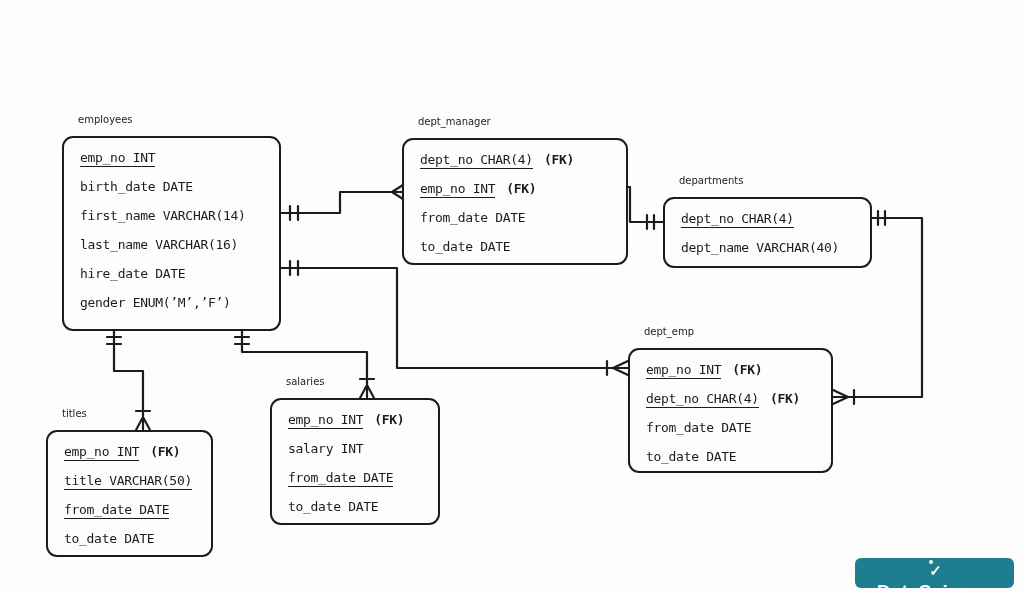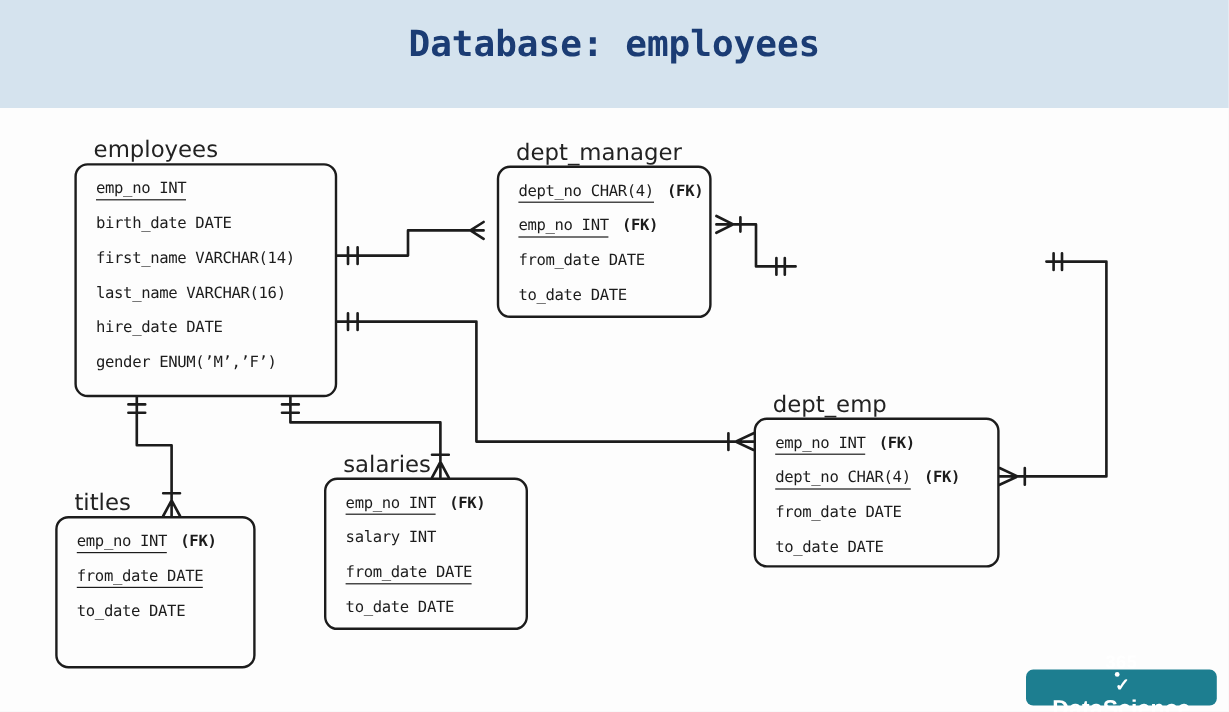--- a/index.html
+++ b/index.html
@@ -10,21 +10,21 @@
   .header{position:absolute; left:0; top:0; width:1024px; height:90px; background:var(--header_bg);}
   .header h1{margin:0; padding-top:20px; text-align:center; font-family:"DejaVu Sans Mono", monospace;
              font-weight:bold; font-size:30px; letter-spacing:0px; color:var(--title);}
 
   
   svg.rels{position:absolute; left:0; top:0; width:1024px; height:593px; color:var(--ink); pointer-events:none;}
   svg.rels path{stroke:currentColor; stroke-width:2.2; fill:none; stroke-linecap:round; stroke-linejoin:round;}
 
   
   .tbl{position:absolute;}
-  .tbl-title{position:absolute; top:-22px; left:16px; font-size:19px; color:#222; white-space:nowrap;}
+  .tbl-title{position:absolute; top:-22px; left:16px; font-size:10px; color:#222; white-space:nowrap;}
   .tbl-box{box-sizing:border-box; background:var(--paper); border:2.5px solid var(--ink); border-radius:11px;
            padding:5px 0 0 16px; width:100%; height:100%;}
   .row{height:29px; line-height:29px; white-space:nowrap; font-family:"DejaVu Sans Mono", monospace;
        font-size:13px; letter-spacing:-0.3px; color:var(--ink);}
   .fname.key{font-weight:normal; border-bottom:1.8px solid var(--ink); padding-bottom:1px;}
   .fk{font-weight:bold; margin-left:11px;}
 
   
   .logo{position:absolute; left:855px; top:558px; width:159px; height:30px; background:var(--logo_bg);
         border-radius:6px; display:flex; align-items:center; justify-content:center; gap:1px;
@@ -33,23 +33,20 @@
   .logo .lcheck{position:relative; font-weight:bold; font-size:15px; margin:0 1px 0 3px;}
   .logo .lcheck::before{content:""; position:absolute; left:0px; top:-2px; width:4px; height:4px;
         border-radius:50%; background:var(--logo_text);}
   .logo .lds{font-weight:bold; font-size:19px; letter-spacing:0.2px;}
 </style>
 </head>
 <body>
 
 <div id="slide">
 
-  <div class="header">
-    <h1>Database: employees</h1>
-  </div>
 
   <svg class="rels" viewBox="0 0 1024 593">
 
     <path d="M281 213 H340 V192 H392  M290 206 V220 M298 206 V220
          M392 192 L403 185 M392 192 L403 192 M392 192 L403 199"></path>
 
     <path d="M611 187 H630 V222 H663
          M611 187 L597 180 M611 187 L597 187 M611 187 L597 194 M617 181 V193
          M647 215 V229 M654 215 V229"></path>
 
@@ -71,45 +68,53 @@
     <div class="tbl-box">
       <div class="row"><span class="fname key">emp_no INT</span></div>
       <div class="row"><span class="fname">birth_date DATE</span></div>
       <div class="row"><span class="fname">first_name VARCHAR(14)</span></div>
       <div class="row"><span class="fname">last_name VARCHAR(16)</span></div>
       <div class="row"><span class="fname">hire_date DATE</span></div>
       <div class="row"><span class="fname">gender ENUM(’M’,’F’)</span></div>
     </div>
   </div>
 
-  <div class="tbl" style="left:402px; top:138px; width:179px; height:127px;margin-left:12px;">
+  <div class="tbl" style="left:402px; top:138px; width:226px; height:127px;">
     <div class="tbl-title">dept_manager</div>
     <div class="tbl-box">
       <div class="row"><span class="fname key">dept_no CHAR(4)</span><span class="fk">(FK)</span></div>
       <div class="row"><span class="fname key">emp_no INT</span><span class="fk">(FK)</span></div>
       <div class="row"><span class="fname">from_date DATE</span></div>
       <div class="row"><span class="fname">to_date DATE</span></div>
     </div>
   </div>
 
+  <div class="tbl" style="left:663px; top:197px; width:209px; height:71px;">
+    <div class="tbl-title">departments</div>
+    <div class="tbl-box">
+      <div class="row"><span class="fname key">dept_no CHAR(4)</span></div>
+      <div class="row"><span class="fname">dept_name VARCHAR(40)</span></div>
+    </div>
+  </div>
 
   <div class="tbl" style="left:628px; top:348px; width:205px; height:125px;">
     <div class="tbl-title">dept_emp</div>
     <div class="tbl-box">
       <div class="row"><span class="fname key">emp_no INT</span><span class="fk">(FK)</span></div>
       <div class="row"><span class="fname key">dept_no CHAR(4)</span><span class="fk">(FK)</span></div>
       <div class="row"><span class="fname">from_date DATE</span></div>
       <div class="row"><span class="fname">to_date DATE</span></div>
     </div>
   </div>
 
   <div class="tbl" style="left:46px; top:430px; width:167px; height:127px;">
     <div class="tbl-title">titles</div>
     <div class="tbl-box">
       <div class="row"><span class="fname key">emp_no INT</span><span class="fk">(FK)</span></div>
+      <div class="row"><span class="fname key">title VARCHAR(50)</span></div>
       <div class="row"><span class="fname key">from_date DATE</span></div>
       <div class="row"><span class="fname">to_date DATE</span></div>
     </div>
   </div>
 
   <div class="tbl" style="left:270px; top:398px; width:170px; height:127px;">
     <div class="tbl-title">salaries</div>
     <div class="tbl-box">
       <div class="row"><span class="fname key">emp_no INT</span><span class="fk">(FK)</span></div>
       <div class="row"><span class="fname">salary INT</span></div>

